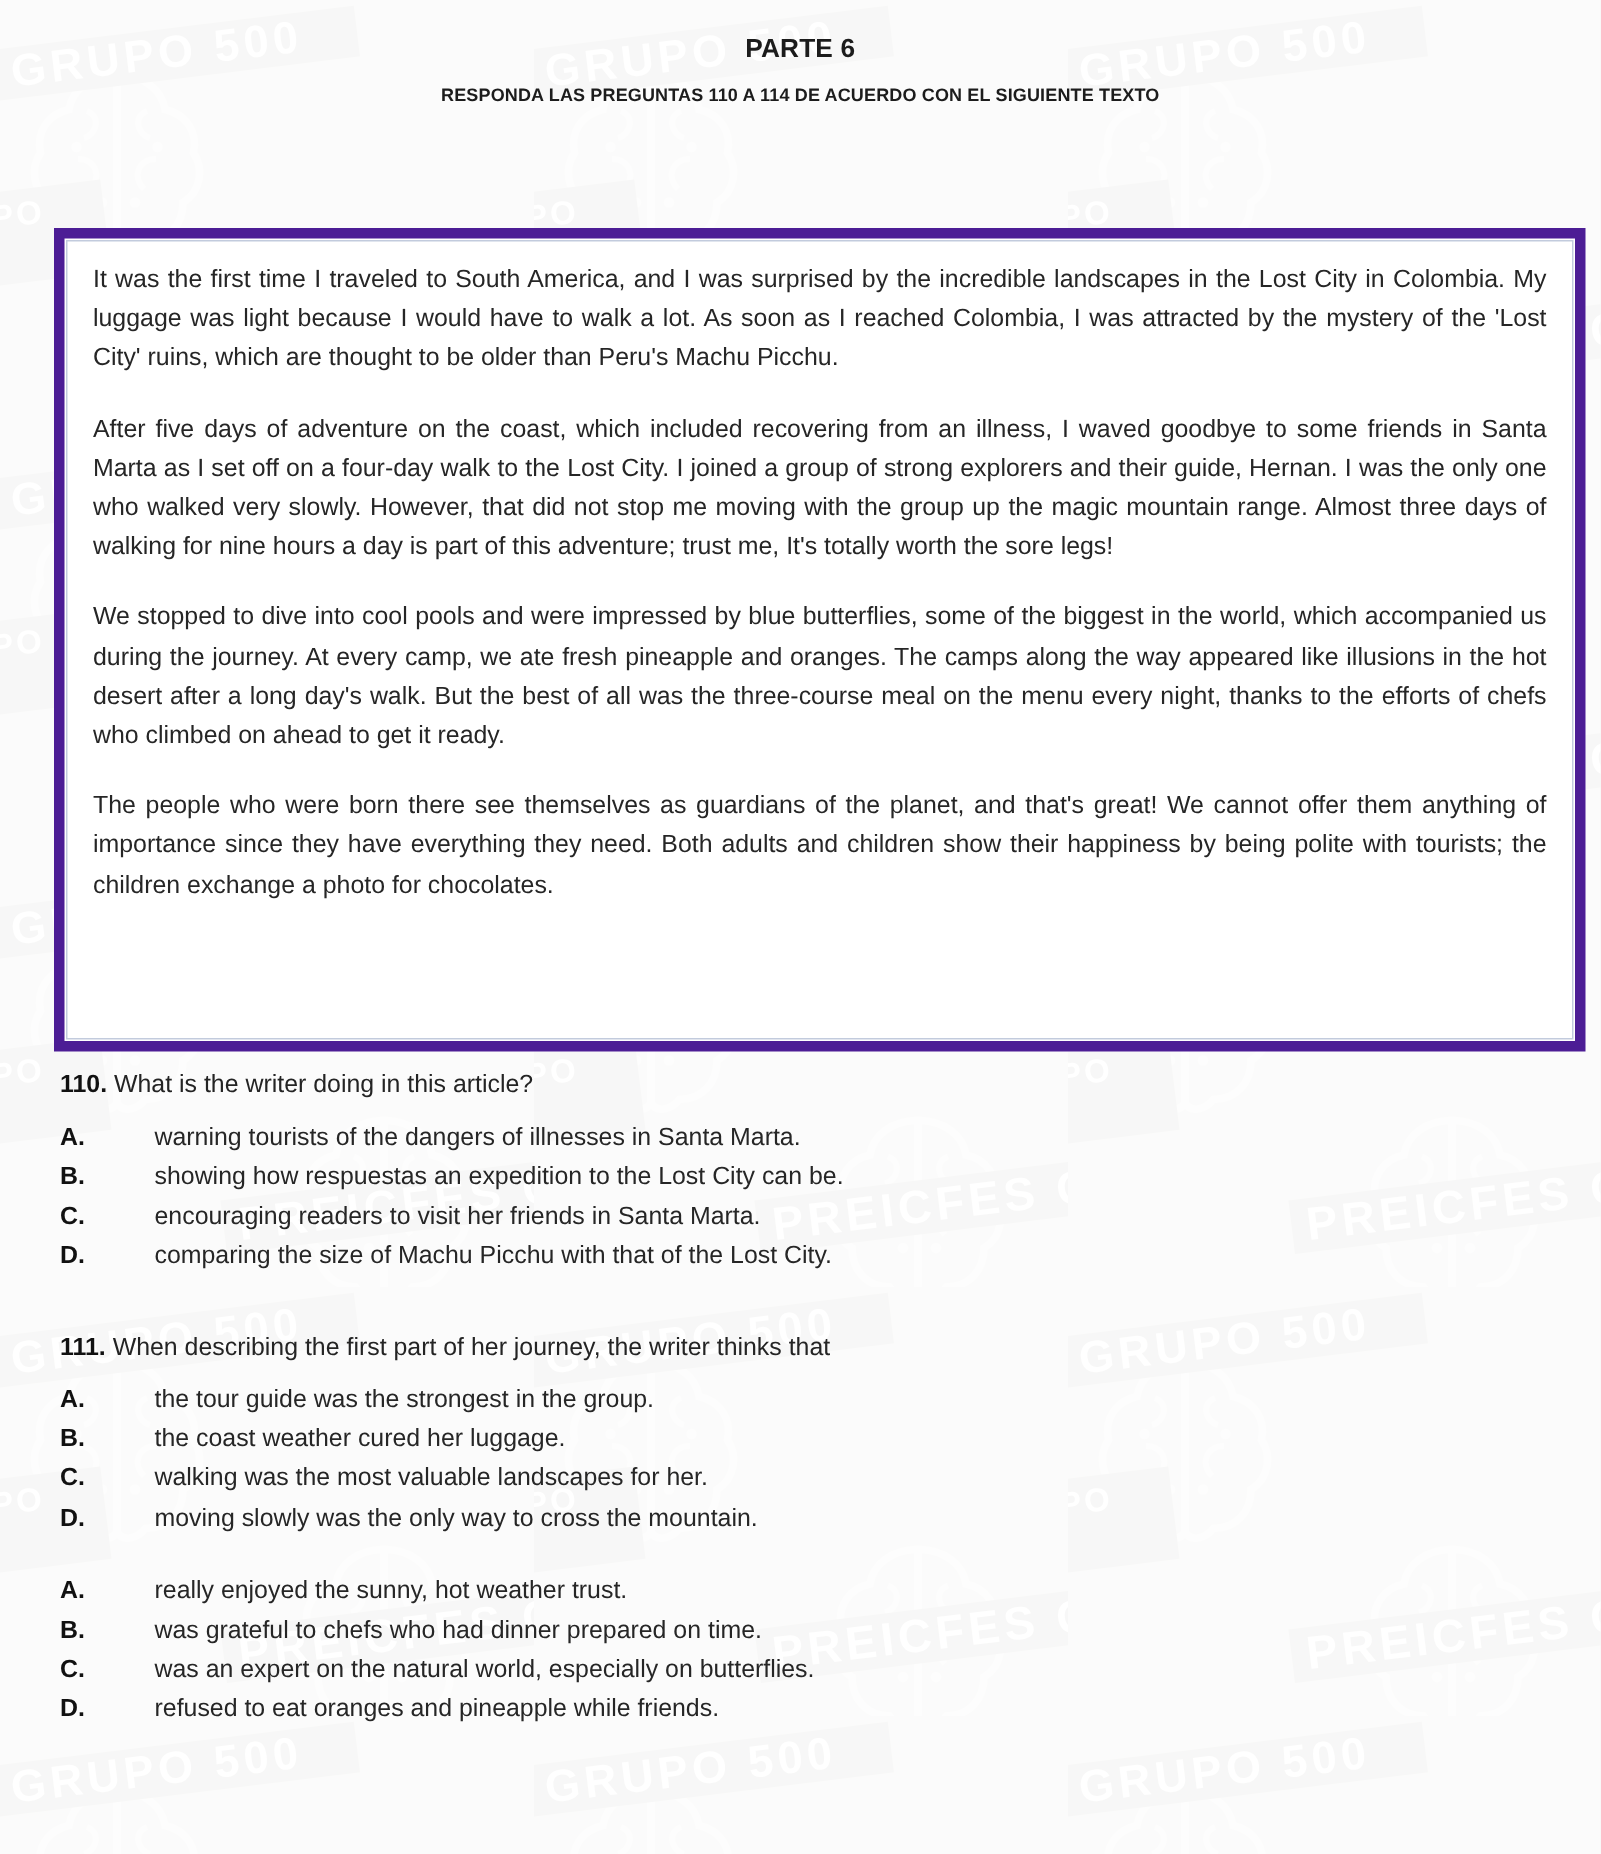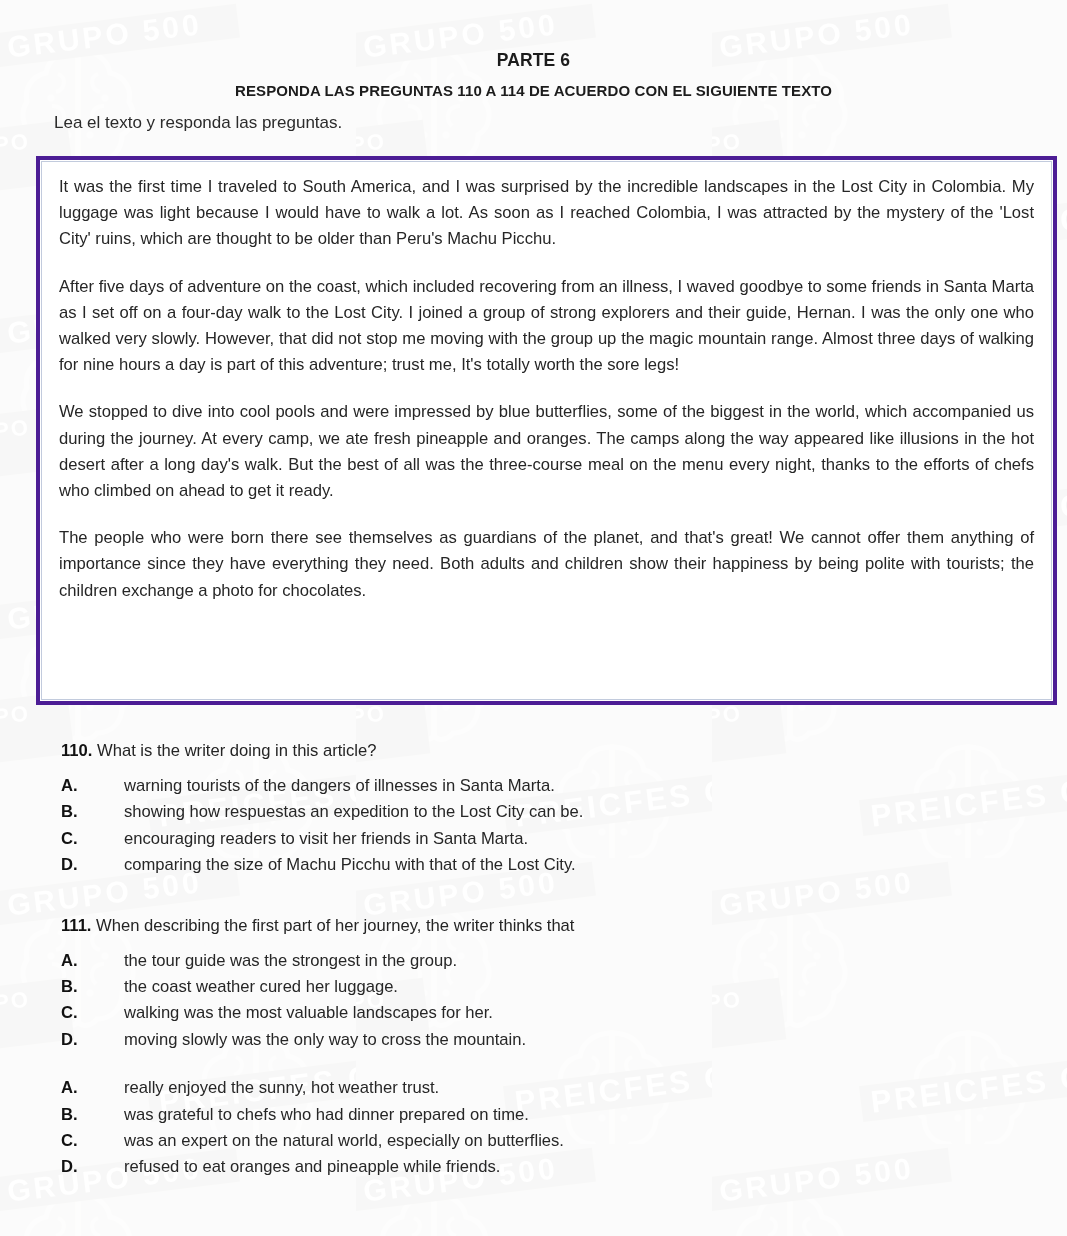--- a/index.html
+++ b/index.html
@@ -24,80 +24,79 @@
   }
   #watermark svg { display: block; width: 100%; height: 100%; }
 
   
   #page {
     position: relative;
     z-index: 1;
     width: 1067px;
     height: 1012px;
     padding: 0;
-    margin-top: 28px;
   }
 
   .hdr {
     text-align: center;
     font-weight: bold;
     color: #1c1c1c;
     letter-spacing: .1px;
   }
   #parte-title {
     font-size: 17.5px;
     padding-top: 22px;
     line-height: 20px;
   }
   #instruction-title {
-    font-size: 15px;
+    font-size: 12px;
     padding-top: 10px;
     line-height: 22px;
   }
 
   .instr-line {
     font-size: 17px;
     line-height: 25px;
     color: #2b2b2b;
     padding-left: 54px;
   }
   #instr-1 { padding-top: 8px; }
   #instr-2 { padding-top: 1px; }
   .b { font-weight: bold; color: #141414; }
 
   
   #passage-box {
     position: absolute;
     left: 36px;
-    top: 128px;
+    top: 152px;
     width: 1021px;
     height: 549px;
     background: #ffffff;
-    border: 4px solid #4c1d95;
+    border: 7px solid #4c1d95;
     box-shadow: inset 0 0 0 1px #ffffff, inset 0 0 0 2px #c2cbdd;
     padding: 14px 19px 10px 19px;
   }
   .para {
     font-size: 16.6px;
     line-height: 26.2px;
     text-align: justify;
     color: #262626;
     margin: 0 0 21px 0;
     hyphens: none;
   }
   .para:last-child { margin-bottom: 0; }
 
   
   #questions {
     position: absolute;
     left: 0;
     top: 698px;
     width: 1067px;
   }
-  .question-block { padding-left: 61px; }
+  .question-block { padding-left: 40px; }
   .q-stem {
     font-size: 16.6px;
     line-height: 24px;
     color: #242424;
     padding-top: 13px;
     padding-bottom: 10px;
   }
   .q-num { font-weight: bold; color: #111111; }
   .opt-row {
     display: flex;
@@ -160,21 +159,20 @@
     <rect x="0" y="0" width="1067" height="1236" fill="#ffffff" opacity="0.52"></rect>
   </svg>
 </div>
 
 <div id="page">
 
   <div class="hdr" id="parte-title">PARTE 6</div>
 
   <div class="hdr" id="instruction-title">RESPONDA LAS PREGUNTAS 110 A 114 DE ACUERDO CON EL SIGUIENTE TEXTO</div>
 
-  <div class="instr-line" id="instr-1">Lea el texto y responda las preguntas.</div>
 
 
   <div id="passage-box">
     <p class="para">It was the first time I traveled to South America, and I was surprised by the incredible landscapes in the Lost City in Colombia. My luggage was light because I would have to walk a lot. As soon as I reached Colombia, I was attracted by the mystery of the 'Lost City' ruins, which are thought to be older than Peru's Machu Picchu.</p>
     <p class="para">After five days of adventure on the coast, which included recovering from an illness, I waved goodbye to some friends in Santa Marta as I set off on a four-day walk to the Lost City. I joined a group of strong explorers and their guide, Hernan. I was the only one who walked very slowly. However, that did not stop me moving with the group up the magic mountain range. Almost three days of walking for nine hours a day is part of this adventure; trust me, It's totally worth the sore legs!</p>
     <p class="para">We stopped to dive into cool pools and were impressed by blue butterflies, some of the biggest in the world, which accompanied us during the journey. At every camp, we ate fresh pineapple and oranges. The camps along the way appeared like illusions in the hot desert after a long day's walk. But the best of all was the three-course meal on the menu every night, thanks to the efforts of chefs who climbed on ahead to get it ready.</p>
     <p class="para">The people who were born there see themselves as guardians of the planet, and that's great! We cannot offer them anything of importance since they have everything they need. Both adults and children show their happiness by being polite with tourists; the children exchange a photo for chocolates.</p>
   </div>
 
   <div id="questions">

